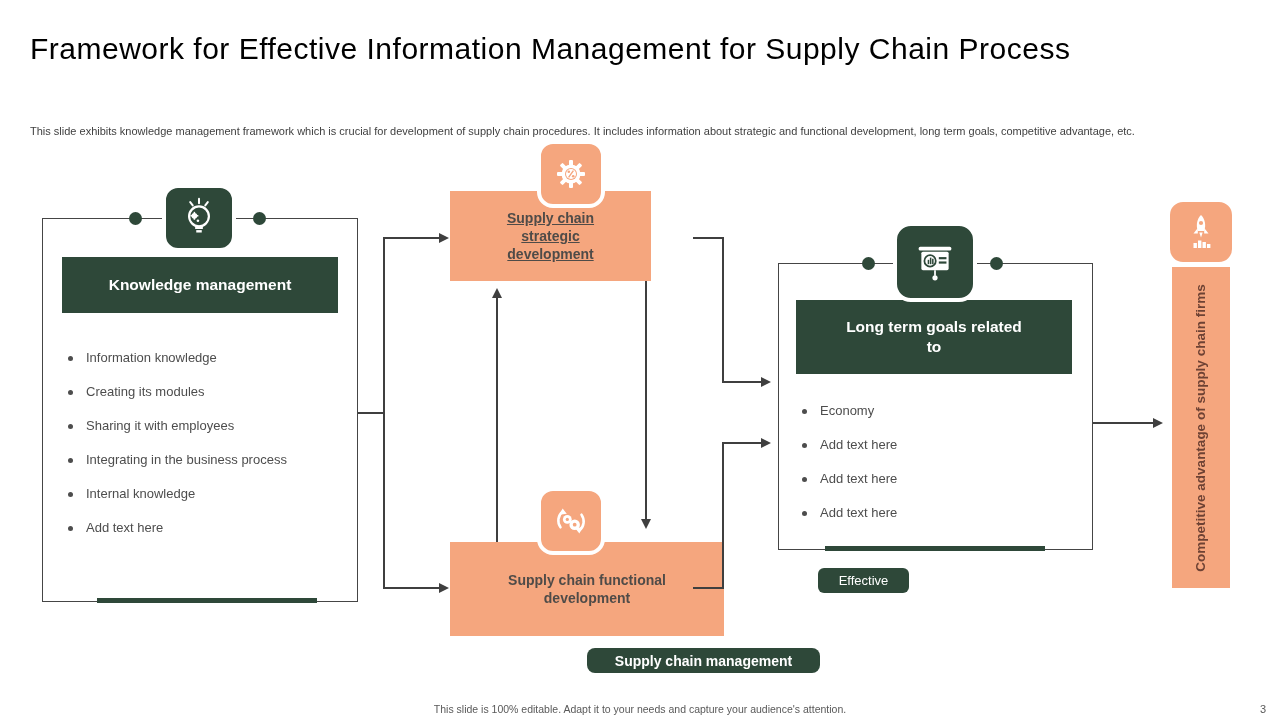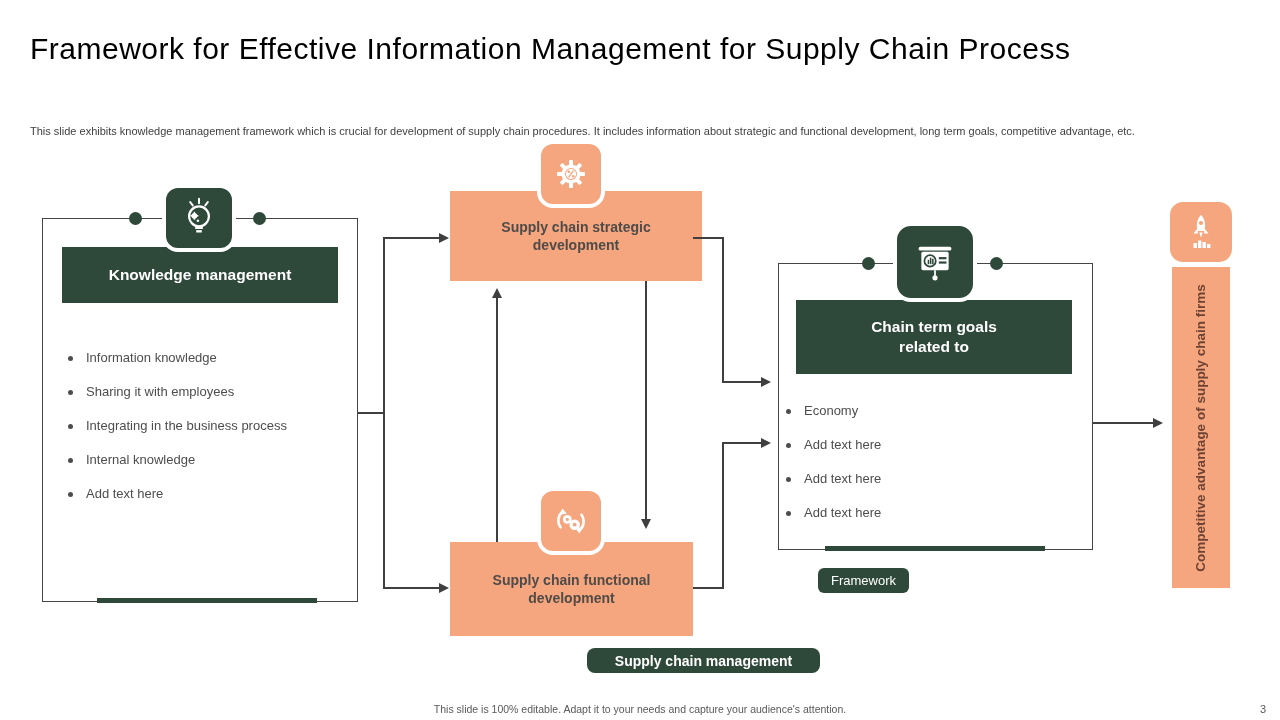--- a/index.html
+++ b/index.html
@@ -89,51 +89,52 @@
       <rect x="16.5" y="27" width="7" height="3" fill="#ffffff"></rect>
       <rect x="17.5" y="31" width="5" height="2.2" fill="#ffffff"></rect>
       <circle cx="15.8" cy="18" r="2.6" fill="#ffffff"></circle>
       <g stroke="#ffffff" stroke-width="1.4">
         <line x1="15.8" y1="14.4" x2="15.8" y2="21.6"></line>
         <line x1="12.2" y1="18" x2="19.4" y2="18"></line>
       </g>
       <circle cx="19" cy="22.5" r="1.2" fill="#ffffff"></circle>
     </svg>
   </div>
-  <div class="hdr-bar" style="left:62px; top:247px; width:276px; height:56px; font-size:15.5px;">Knowledge management</div>
+  <div class="hdr-bar" style="left:62px; top:257px; width:276px; height:56px; font-size:15.5px;">Knowledge management</div>
   <ul class="bullets" style="left:62px; top:350px; width:296px;">
     <li>Information knowledge</li>
+    <li>Creating its modules</li>
     <li>Sharing it with employees</li>
     <li>Integrating in the business process</li>
     <li>Internal knowledge</li>
     <li>Add text here</li>
   </ul>
   <div class="thick-underline" style="left:97px; top:598px; width:220px;"></div>
 
-  <div class="orange-box" style="left:450px; top:191px; width:252px; height:90px;">Supply chain strategic development</div>
+  <div class="orange-box" style="left:450px; top:191px; width:201px; height:90px;text-decoration:underline;">Supply chain strategic development</div>
   <div class="icon-card icon-orange" style="left:537px; top:140px; width:68px; height:68px;">
     <svg width="40" height="40" viewBox="0 0 40 40">
       <g fill="#ffffff">
         <rect x="18" y="6" width="4" height="28" rx="1"></rect>
         <rect x="6" y="18" width="28" height="4" rx="1"></rect>
         <rect x="18" y="6" width="4" height="28" rx="1" transform="rotate(45 20 20)"></rect>
         <rect x="18" y="6" width="4" height="28" rx="1" transform="rotate(-45 20 20)"></rect>
         <circle cx="20" cy="20" r="9.5"></circle>
       </g>
       <circle cx="20" cy="20" r="6" fill="#f5a67e"></circle>
       <circle cx="20" cy="20" r="5" fill="#ffffff"></circle>
       <g fill="#f5a67e">
         <circle cx="17.8" cy="17.8" r="1.3"></circle>
         <circle cx="22.2" cy="22.2" r="1.3"></circle>
         <rect x="19.3" y="15.8" width="1.4" height="8.4" transform="rotate(35 20 20)"></rect>
       </g>
     </svg>
   </div>
 
-  <div class="orange-box" style="left:450px; top:542px; width:243px; height:94px;">Supply chain functional development</div>
+  <div class="orange-box" style="left:450px; top:542px; width:274px; height:94px;">Supply chain functional development</div>
   <div class="icon-card icon-orange" style="left:537px; top:487px; width:68px; height:68px;">
     <svg width="42" height="42" viewBox="0 0 40 40">
       <g stroke="#ffffff" stroke-width="2.4" fill="none" stroke-linecap="round">
         <path d="M 10 26 A 11 11 0 0 1 12 11"></path>
         <path d="M 30 14 A 11 11 0 0 1 28 29"></path>
       </g>
       <polygon points="12,8 16,13 9,14" fill="#ffffff"></polygon>
       <polygon points="28,32 24,27 31,26" fill="#ffffff"></polygon>
       <circle cx="16.5" cy="18.5" r="4.2" fill="#ffffff"></circle>
       <circle cx="16.5" cy="18.5" r="1.5" fill="#f5a67e"></circle>
@@ -154,29 +155,29 @@
         <rect x="15.3" y="20" width="1.4" height="4"></rect>
         <rect x="17.3" y="18" width="1.4" height="6"></rect>
         <rect x="19.3" y="19" width="1.4" height="5"></rect>
         <rect x="25.5" y="17.5" width="7" height="2"></rect>
         <rect x="25.5" y="21.5" width="7" height="2"></rect>
       </g>
       <line x1="22" y1="29.5" x2="22" y2="34.5" stroke="#ffffff" stroke-width="1.6"></line>
       <circle cx="22" cy="36.5" r="2.4" fill="#ffffff"></circle>
     </svg>
   </div>
-  <div class="hdr-bar" style="left:796px; top:300px; width:276px; height:74px; font-size:15.5px; line-height:1.3; padding:0 50px;">Chain term goals related to</div>
-  <ul class="bullets" style="left:780px; top:403px; width:280px;">
+  <div class="hdr-bar" style="left:796px; top:300px; width:276px; height:74px; font-size:15.5px; line-height:1.3; padding:0 50px;">Long term goals related to</div>
+  <ul class="bullets" style="left:796px; top:403px; width:280px;">
     <li>Economy</li>
     <li>Add text here</li>
     <li>Add text here</li>
     <li>Add text here</li>
   </ul>
   <div class="thick-underline" style="left:825px; top:546px; width:220px;"></div>
-  <div class="badge" style="left:818px; top:568px; width:91px; height:25px; border-radius:6px; font-size:13px;">Framework</div>
+  <div class="badge" style="left:818px; top:568px; width:91px; height:25px; border-radius:6px; font-size:13px;">Effective</div>
 
   <div class="icon-card icon-orange" style="left:1167px; top:199px; width:68px; height:66px; border:3px solid #fff;">
     <svg width="40" height="40" viewBox="0 0 40 40">
       <path d="M20 3 C24 7 25.2 13 23.2 19 L16.8 19 C14.8 13 16 7 20 3 Z" fill="#ffffff"></path>
       <circle cx="20" cy="11" r="2.1" fill="#f5a67e"></circle>
       <path d="M16.8 16 L12.5 21.5 L16.8 21.5 Z" fill="#ffffff"></path>
       <path d="M23.2 16 L27.5 21.5 L23.2 21.5 Z" fill="#ffffff"></path>
       <path d="M18.3 20.5 L21.7 20.5 L20 25.5 Z" fill="#ffffff"></path>
       <g fill="#ffffff">
         <rect x="12.5" y="31" width="3.4" height="5"></rect>

